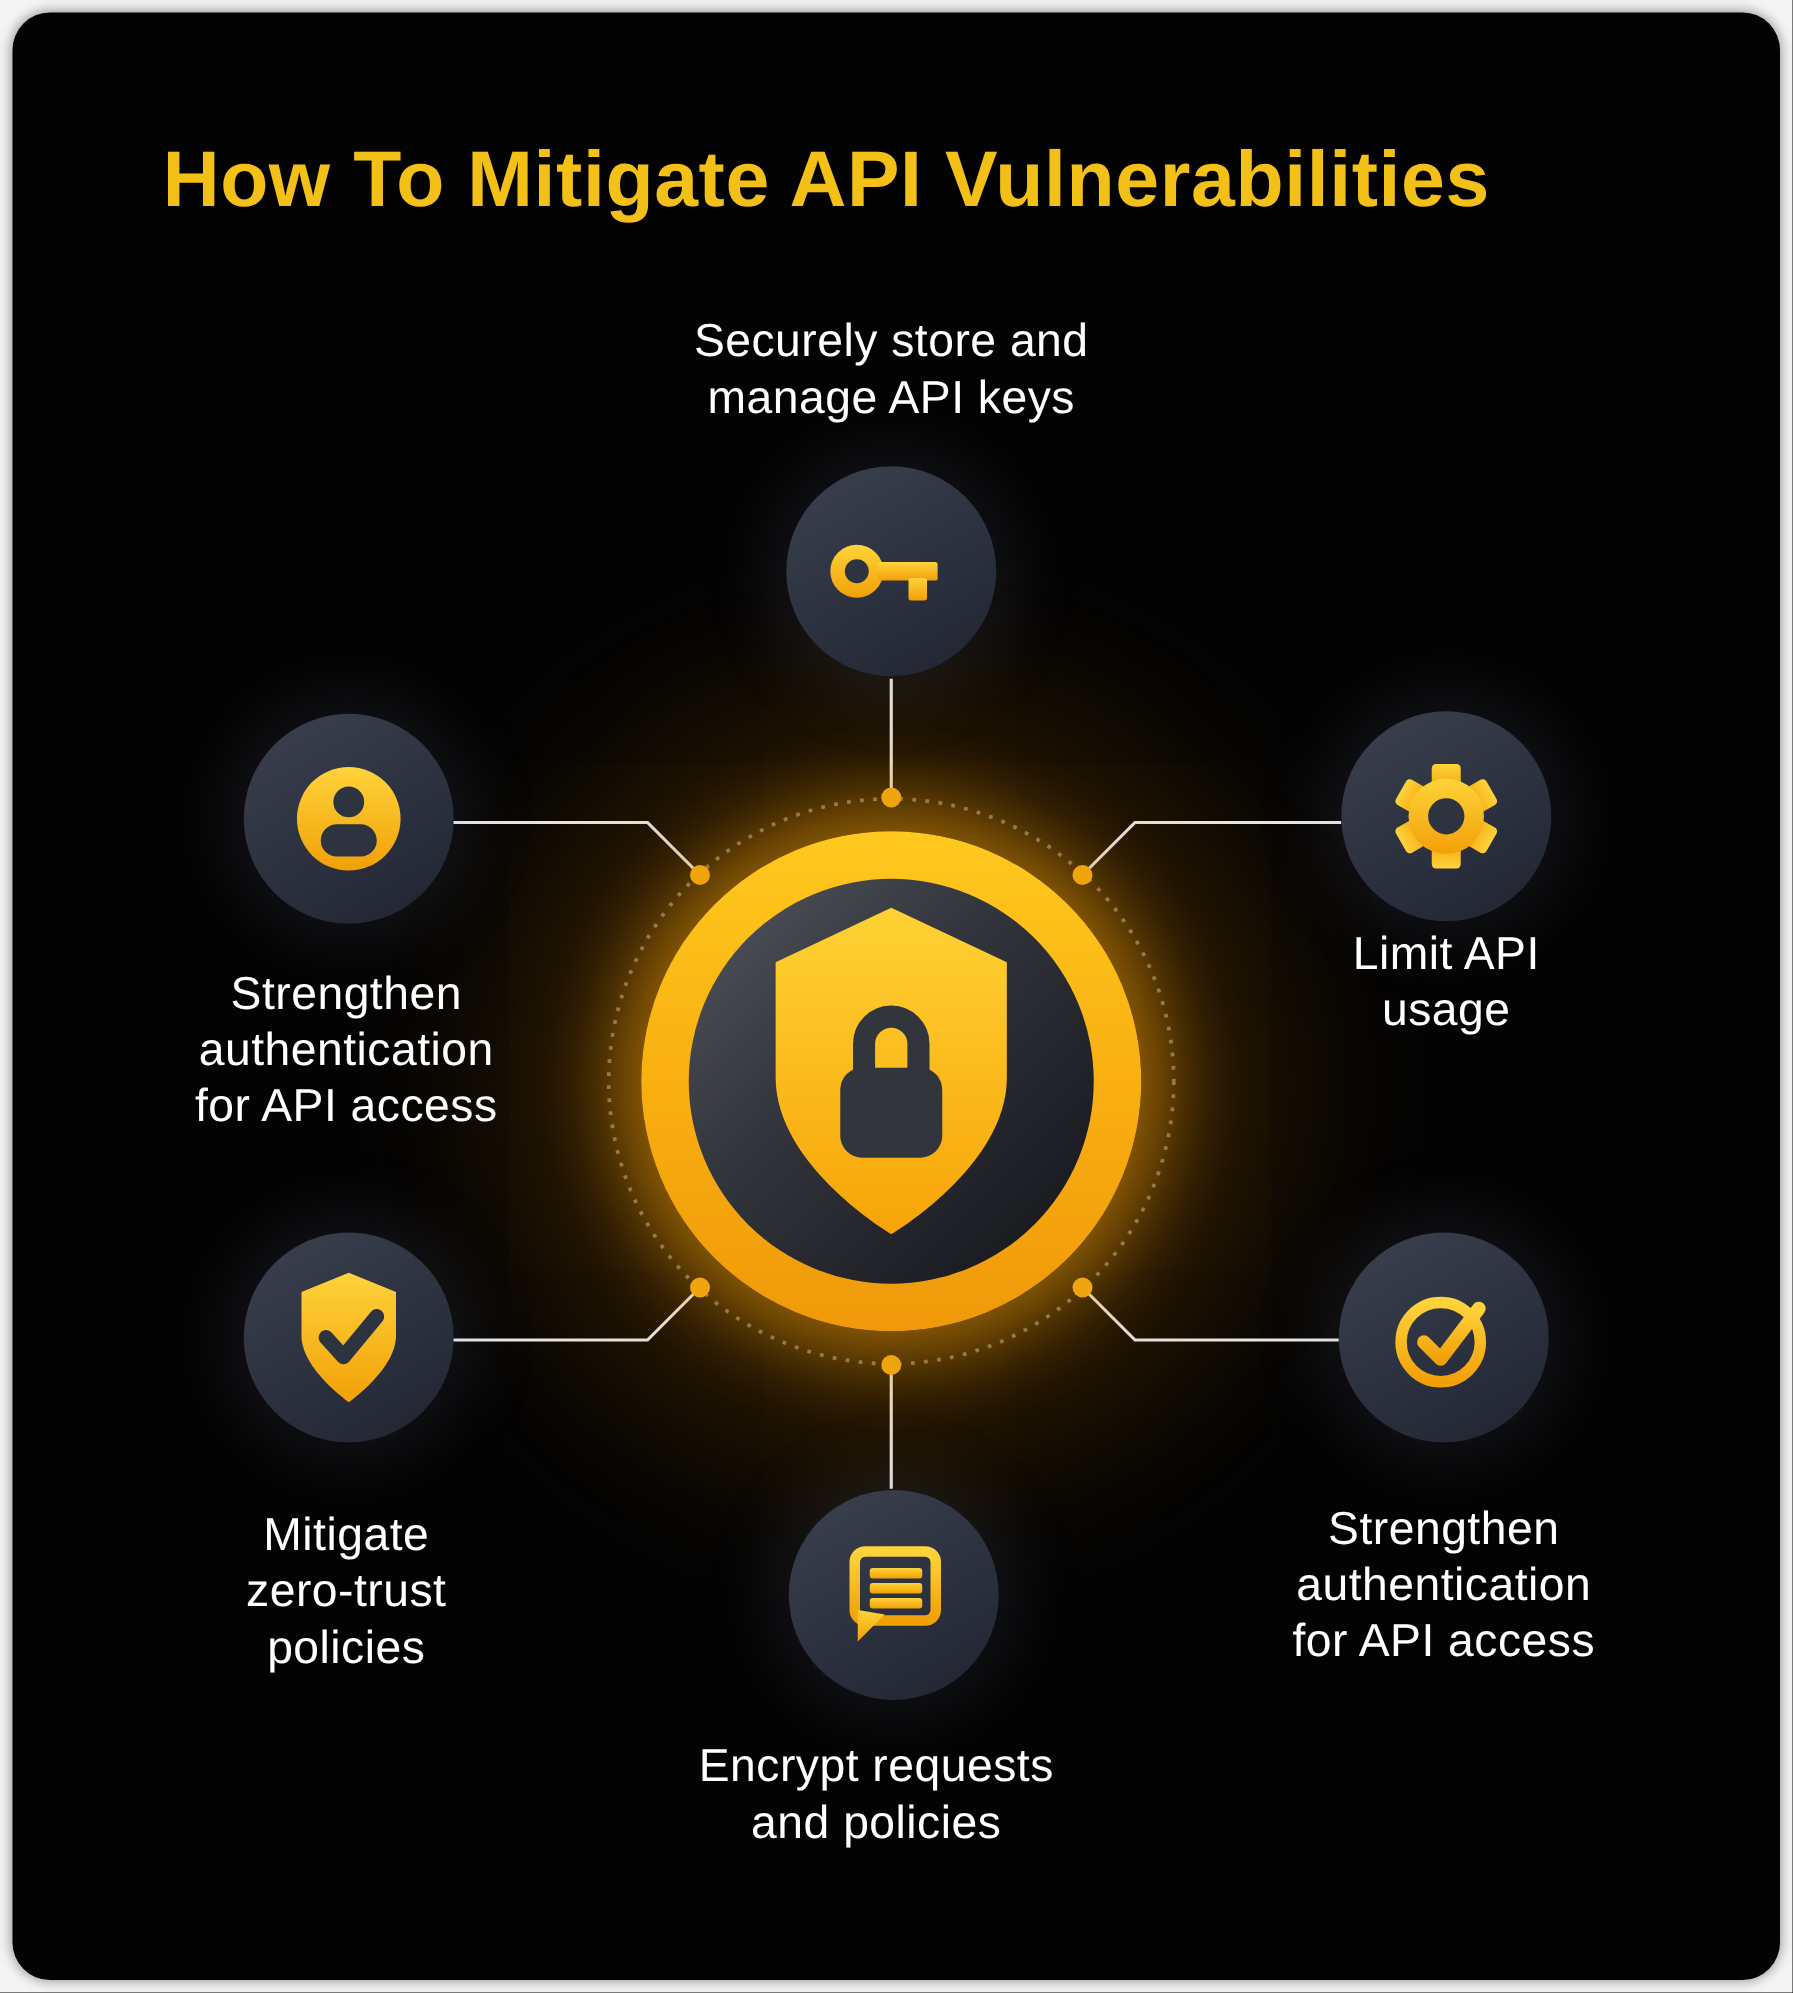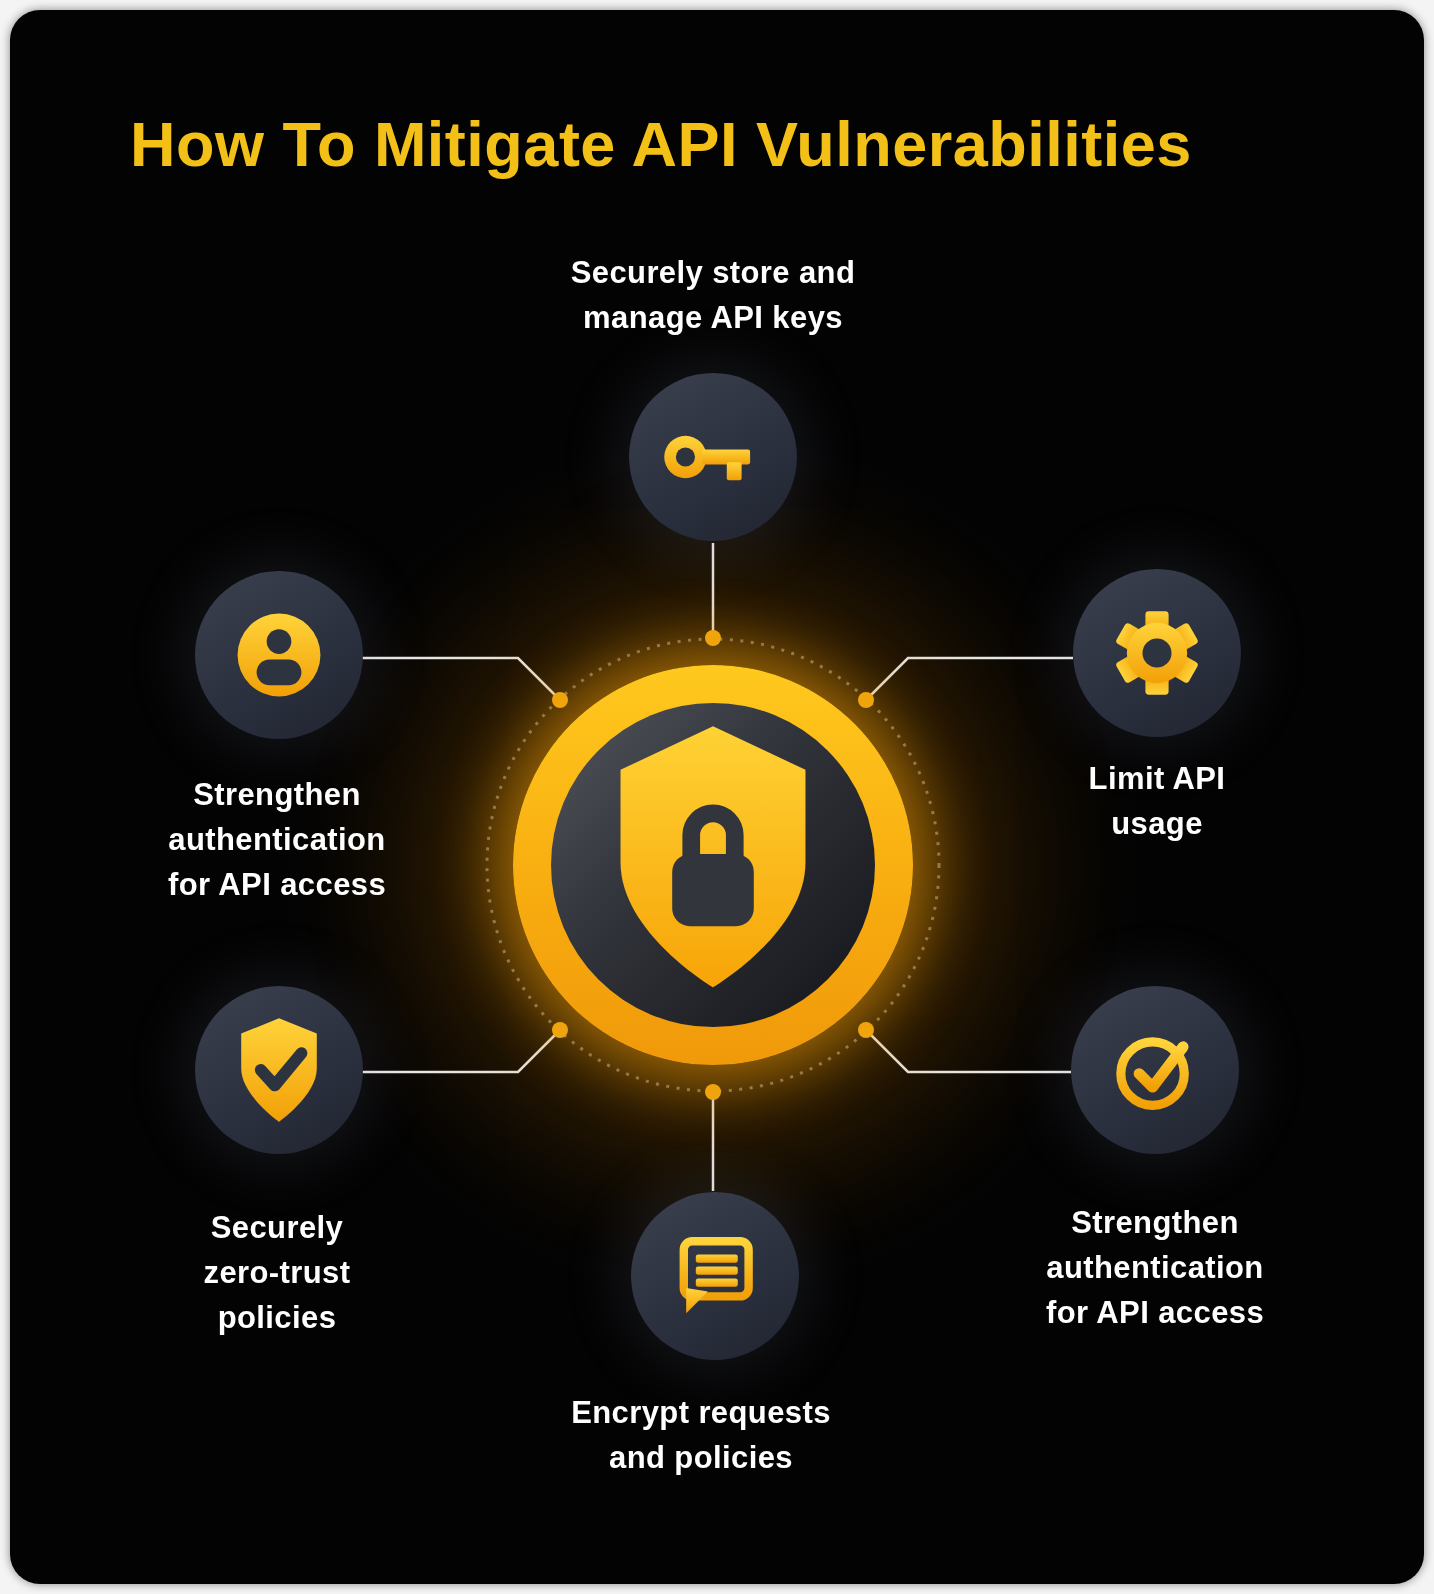--- a/index.html
+++ b/index.html
@@ -59,25 +59,25 @@
     box-shadow:0 0 60px 18px rgba(248,166,10,0.50), 0 0 150px 60px rgba(200,120,0,0.28);
   }
   .hub-inner{
     position:absolute;left:38px;top:38px;width:324px;height:324px;border-radius:50%;
     background:linear-gradient(135deg,#53565E 0%, #33353C 40%, #131418 100%);
     display:flex;align-items:center;justify-content:center;
   }
   .label{
     position:absolute;width:440px;
     text-align:center;color:var(--label_text);
-    font-size:31px;font-weight:700;line-height:45px;letter-spacing:0.4px;
+    font-size:37px;font-weight:400;line-height:45px;letter-spacing:0.4px;
   }
   .label-top{left:483px;top:240px;}
   .label-ul{left:47px;top:762px;}
-  .label-ur{left:927px;top:746px;}
+  .label-ur{left:927px;top:730px;}
   .label-ll{left:47px;top:1195px;}
   .label-lr{left:925px;top:1190px;}
   .label-bottom{left:471px;top:1380px;}
 </style>
 </head>
 <body>
 
 <div class="card">
   <div class="glow-center"></div>
 
@@ -218,21 +218,21 @@
   <div class="label label-ul">
     <div>Strengthen</div>
     <div>authentication</div>
     <div>for API access</div>
   </div>
   <div class="label label-ur">
     <div>Limit API</div>
     <div>usage</div>
   </div>
   <div class="label label-ll">
-    <div>Securely</div>
+    <div>Mitigate</div>
     <div>zero-trust</div>
     <div>policies</div>
   </div>
   <div class="label label-lr">
     <div>Strengthen</div>
     <div>authentication</div>
     <div>for API access</div>
   </div>
   <div class="label label-bottom">
     <div>Encrypt requests</div>

